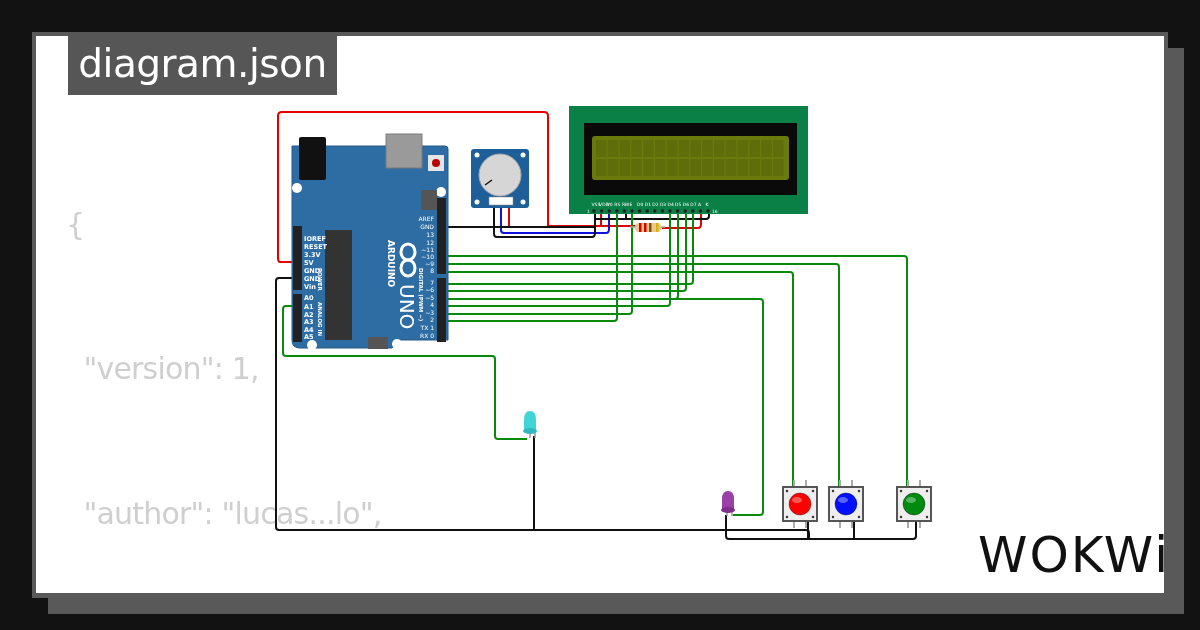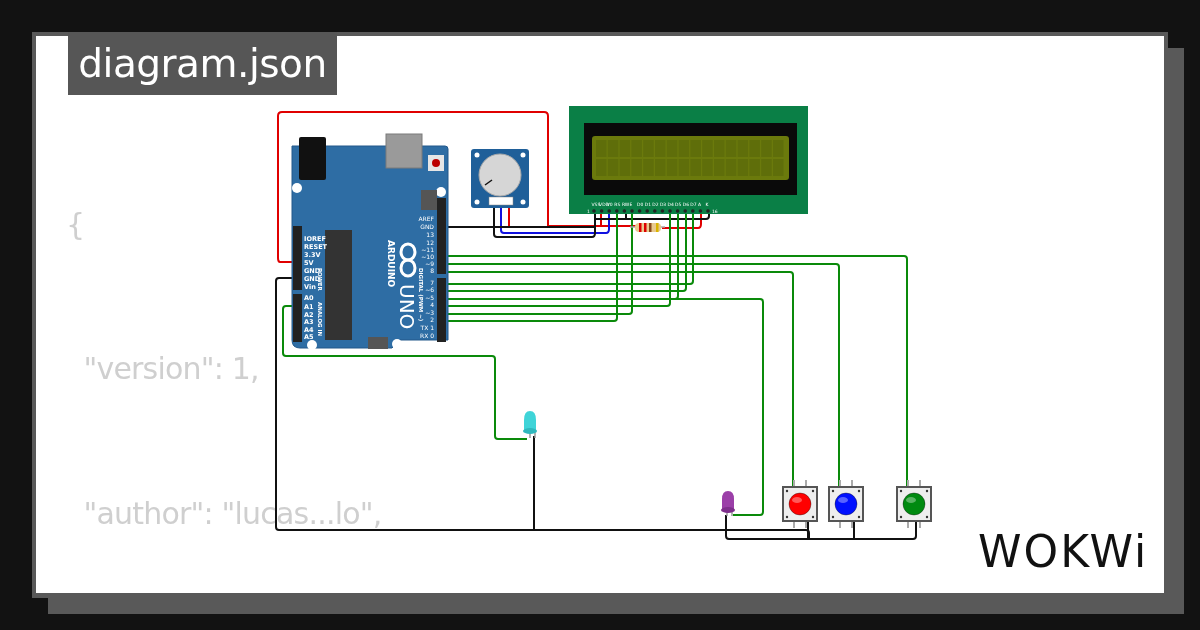--- a/index.html
+++ b/index.html
@@ -4,21 +4,21 @@
 <style>
   html, body { margin:0; padding:0; }
   body { width:1200px; height:630px; background:#121212; position:relative; overflow:hidden; font-family:"DejaVu Sans", sans-serif; }
   .shadow { position:absolute; left:48px; top:48px; width:1136px; height:566px; background:#595959; }
   .card { position:absolute; left:32px; top:32px; width:1136px; height:566px; background:#595959; }
   .card-inner { position:absolute; left:4px; top:4px; width:1128px; height:557px; background:#ffffff; overflow:hidden; }
   .title-tab { position:absolute; left:68px; top:12px; width:269px; height:63px; background:#565656; color:#fff; font-size:39px; line-height:63px; text-align:center; font-family:"DejaVu Sans", sans-serif; letter-spacing:-0.5px;margin-top:20px; }
   .code { position:absolute; left:30px; top:68px; margin:0; font-family:"DejaVu Sans", sans-serif; font-size:30px; line-height:48.3px; color:#cfcfcf; white-space:pre; letter-spacing:-0.8px; }
   .code .ln { display:block; height:48.3px; }
   svg.circuit { position:absolute; left:0; top:0; width:1200px; height:630px; }
-  .logo { position:absolute; left:978px; top:526px; font-family:"DejaVu Sans", sans-serif; font-size:44px; color:#111; letter-spacing:2px; font-weight:normal;text-align:right; }
+  .logo { position:absolute; left:978px; top:526px; font-family:"DejaVu Sans", sans-serif; font-size:50px; color:#111; letter-spacing:2px; font-weight:normal;text-align:right; }
 </style>
 </head>
 <body>
 
 <div class="shadow"></div>
 <div class="card">
   <div class="card-inner">
     <div class="code">
       <span class="ln">{</span>
       <span class="ln">  "version": 1,</span>

